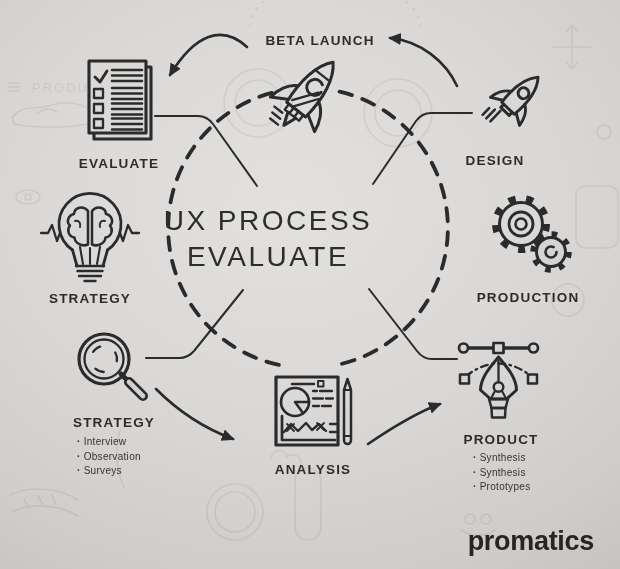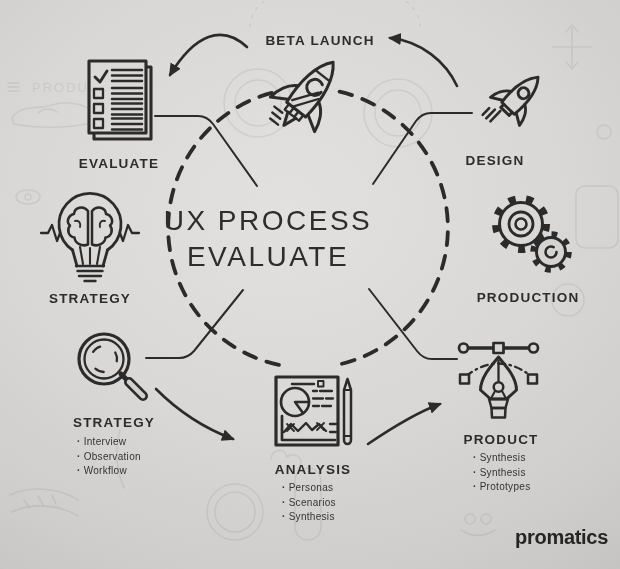--- a/index.html
+++ b/index.html
@@ -19,22 +19,22 @@
     position:absolute;top:203px;left:0;width:536px;text-align:center;
     font-size:28px;font-weight:500;letter-spacing:2.5px;line-height:36px;
     color:#2d2d2c;
   }
   .sublist{
     position:absolute;list-style:none;margin:0;padding:0;
     font-size:10px;line-height:14.6px;color:#343331;letter-spacing:0.3px;
   }
   .sublist li::before{content:"·";font-weight:bold;margin-right:3px;}
   .brand{
-    position:absolute;top:526px;right:12px;
-    font-size:20px;font-weight:bold;letter-spacing:-0.3px;color:#262523;
+    position:absolute;top:526px;right:26px;
+    font-size:27px;font-weight:bold;letter-spacing:-0.3px;color:#262523;
   }
   
   .ink{stroke:#2b2b2b;fill:none;stroke-linecap:round;stroke-linejoin:round;}
   .dashc{stroke:#2b2b2b;fill:none;stroke-width:3.8;stroke-dasharray:13 11;stroke-linecap:round;}
   .conn{stroke:#2b2b2b;fill:none;stroke-width:2;stroke-linecap:round;stroke-linejoin:round;}
   .arrow{stroke:#2b2b2b;fill:none;stroke-width:2.6;stroke-linecap:round;}
 </style>
 </head>
 <body>
 
@@ -206,26 +206,21 @@
   <div class="lbl" style="left:495px;top:153px">DESIGN</div>
   <div class="lbl" style="left:90px;top:291px">STRATEGY</div>
   <div class="lbl" style="left:528px;top:290px">PRODUCTION</div>
   <div class="lbl" style="left:114px;top:415px">STRATEGY</div>
   <div class="lbl" style="left:313px;top:462px">ANALYSIS</div>
   <div class="lbl" style="left:501px;top:432px">PRODUCT</div>
 
   <ul class="sublist" style="left:77px;top:435px">
     <li>Interview</li>
     <li>Observation</li>
-    <li>Workflow</li>
-  </ul>
-  <ul class="sublist" style="left:282px;top:481px">
-    <li>Personas</li>
-    <li>Scenarios</li>
-    <li>Synthesis</li>
+    <li>Surveys</li>
   </ul>
   <ul class="sublist" style="left:473px;top:451px">
     <li>Synthesis</li>
     <li>Synthesis</li>
     <li>Prototypes</li>
   </ul>
 
   <div class="brand">promatics</div>
 </div>
 

